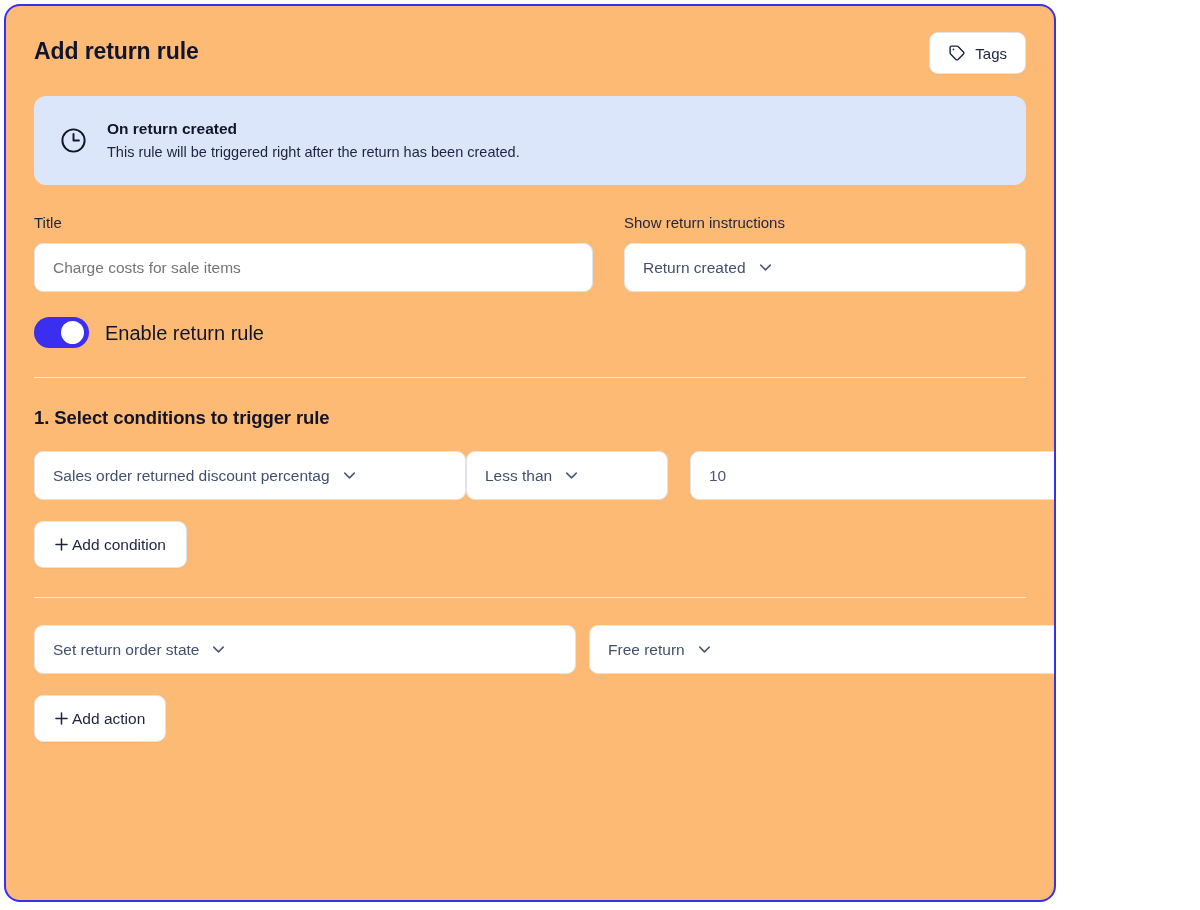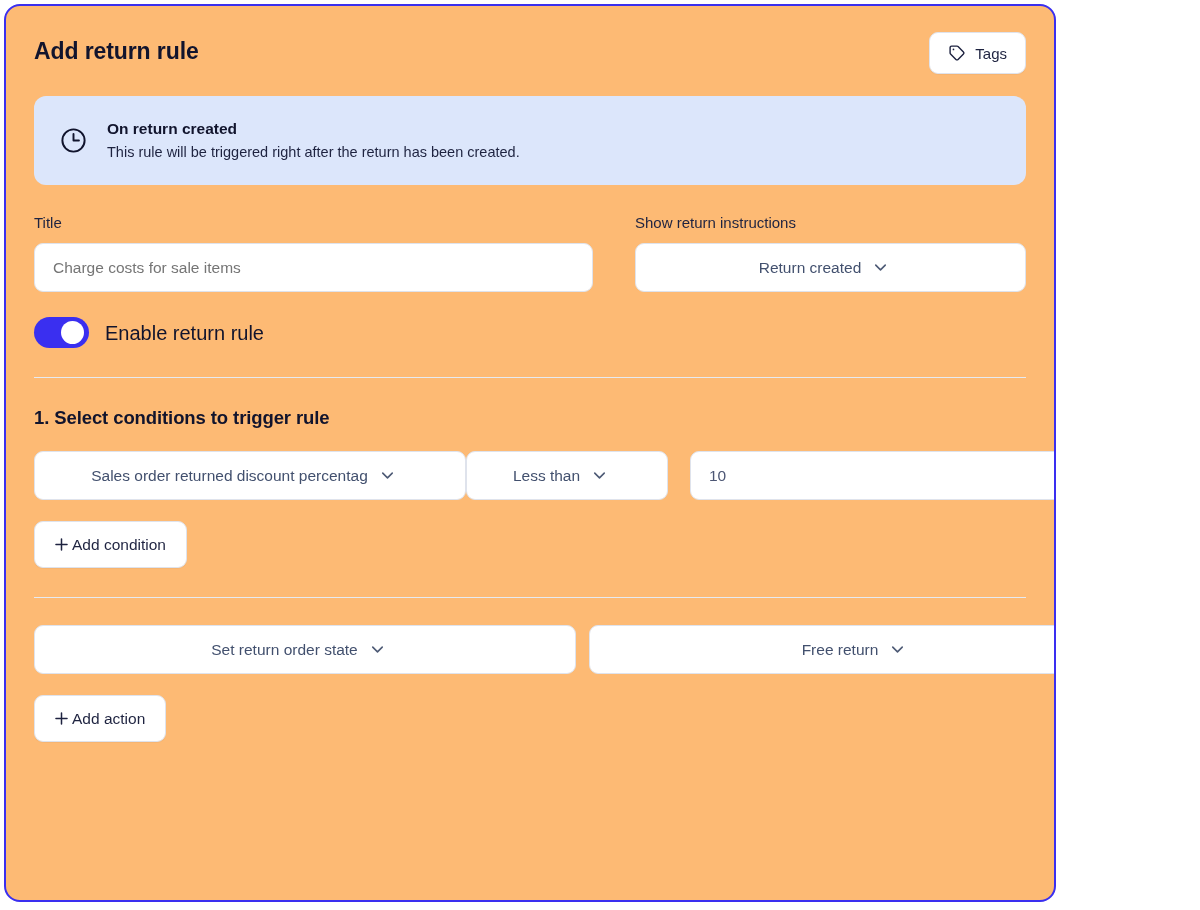--- a/index.html
+++ b/index.html
@@ -106,21 +106,21 @@
     font-weight: 400;
     color: #1e2340;
     line-height: 20px;
   }
 
   
   .form-grid {
     margin-top: 28px;
     display: grid;
     grid-template-columns: 559px 1fr;
-    column-gap: 42px;
+    column-gap: 31px;
   }
   .field-label {
     font-size: 15px;
     color: #1e2340;
     line-height: 20px;
     margin-bottom: 10px;
     display: block;
   }
 
   .text-input,
@@ -135,21 +135,21 @@
     color: #4c5674;
     padding: 0 18px;
     outline: none;
     display: flex;
     align-items: center;
   }
   .text-input { color: #4c5674; }
 
   .select-box {
     position: relative;
-    justify-content: center;
+    justify-content: flex-start;
     cursor: pointer;
     padding-right: 30px;
   }
   .select-value {
     overflow: hidden;
     white-space: nowrap;
     text-overflow: clip;
     color: #42506e;
   }
   .chev {

